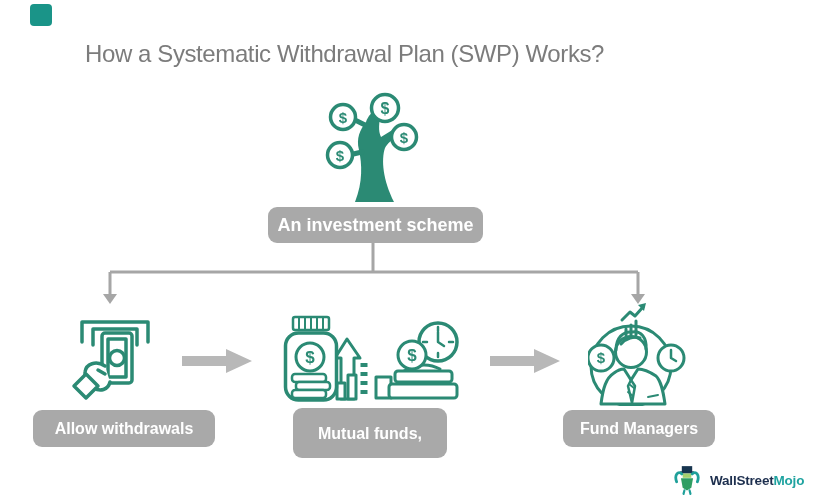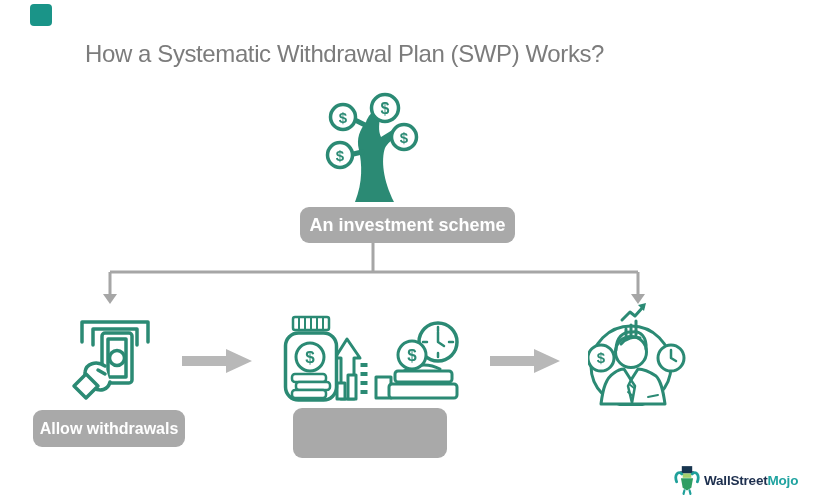--- a/index.html
+++ b/index.html
@@ -11,32 +11,32 @@
   #corner-square{left:30px;top:4px;width:22px;height:22px;background:#1a9488;border-radius:4px;}
   #title{
     left:85px;top:40px;width:600px;
     font-size:24px;font-weight:normal;color:#7c7c7c;letter-spacing:-0.4px;white-space:nowrap;
   }
   .gray-box{
     background:#a9a9a9;border-radius:9px;color:#ffffff;font-weight:bold;
     display:flex;flex-direction:column;align-items:center;justify-content:center;
     text-align:center;
   }
-  #scheme-box{left:268px;top:207px;width:215px;height:36px;font-size:18px;margin-left:32px;}
-  #label-left{left:33px;top:410px;width:152px;height:37px;font-size:16px;align-items:center;}
+  #scheme-box{left:268px;top:207px;width:215px;height:36px;font-size:18px;}
+  #label-left{left:33px;top:410px;width:182px;height:37px;font-size:16px;align-items:center;}
   #label-middle{left:293px;top:408px;width:154px;height:50px;font-size:16px;line-height:23px;}
   #label-right{left:563px;top:410px;width:152px;height:37px;font-size:16px;}
   #connector{left:0;top:240px;}
   #tree-icon{left:318px;top:88px;}
   #withdraw-icon{left:68px;top:310px;}
   #funds-icon{left:283px;top:313px;}
   #manager-icon{left:588px;top:300px;}
   #arrow1{left:182px;top:348px;}
   #arrow2{left:490px;top:348px;}
-  #logo{left:674px;top:464px;display:flex;align-items:center;gap:4px;}
+  #logo{left:674px;top:464px;display:flex;align-items:center;gap:10px;}
   #logo .brand{font-size:13.5px;font-weight:800;letter-spacing:-0.2px;white-space:nowrap;}
   #logo .first{color:#1d2f4e;}
   #logo .second{color:#1fa3a0;}
   svg text{font-family:"Liberation Sans", sans-serif;font-weight:bold;}
 </style>
 </head>
 <body>
 
 <div id="canvas">
 
@@ -138,20 +138,24 @@
     <polygon points="0,8 44,8 44,1 70,13 44,25 44,18 0,18" fill="#b8b8b8"></polygon>
   </svg>
   <svg class="abs" id="arrow2" width="70" height="26" viewBox="0 0 70 26">
     <polygon points="0,8 44,8 44,1 70,13 44,25 44,18 0,18" fill="#b8b8b8"></polygon>
   </svg>
 
   <div class="abs gray-box" id="label-left">
     <span>Allow withdrawals</span>
   </div>
   <div class="abs gray-box" id="label-middle">
+    <span>Mutual funds,</span>
+  </div>
+  <div class="abs gray-box" id="label-right">
+    <span>Fund Managers</span>
   </div>
 
   <div class="abs" id="logo">
     <svg width="26" height="32" viewBox="0 0 30 34">
       <path d="M9,1 H21 V8 H9 Z" fill="#17354f"></path>
       <rect x="7" y="7" width="16" height="2.5" fill="#17354f"></rect>
       <rect x="10" y="9.5" width="10" height="5" fill="#a5d16e"></rect>
       <path d="M3,19 C0,11 5,6 9,10" stroke="#1fa09a" stroke-width="3.2" fill="none" stroke-linecap="round"></path>
       <path d="M27,19 C30,11 25,6 21,10" stroke="#1fa09a" stroke-width="3.2" fill="none" stroke-linecap="round"></path>
       <path d="M8,15 L22,15 L20,26 L15,29 L10,26 Z" fill="#2f9e62"></path>

